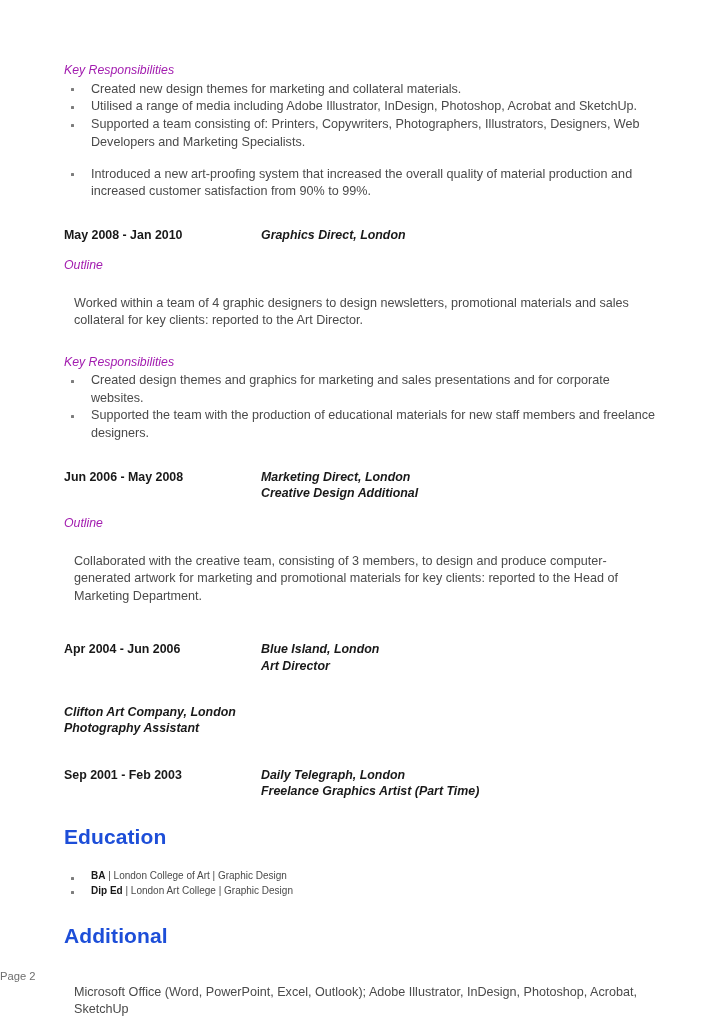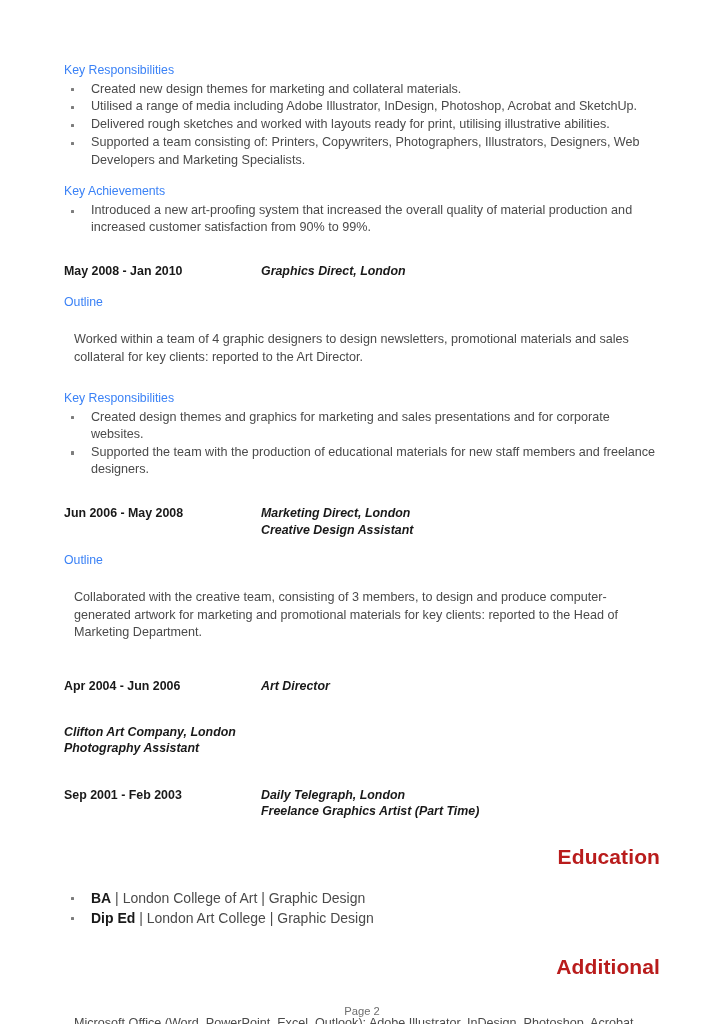--- a/index.html
+++ b/index.html
@@ -21,22 +21,23 @@
   }
   .content {
     position: absolute;
     left: 64px;
     top: 62px;
     width: 596px;
   }
 
   
   .label-italic {
+    font-style: italic;
     font-size: 12.3px;
-    color: #3b82f6;
+    color: #a21caf;
     line-height: 1.35;
     margin: 0 0 2px 0;
   }
   .para {
     font-size: 12.6px;
     line-height: 1.38;
     color: #4a4a4a;
     margin: 10px;
   }
 
@@ -85,38 +86,38 @@
     line-height: 1.32;
     color: #191919;
   }
   .job-org .title-line {
     display: block;
     font-style: italic;
   }
 
   
   .section-heading {
-    text-align: right;
+    text-align: left;
     font-size: 21px;
     font-weight: bold;
-    color: #b91c1c;
+    color: #1d4ed8;
     letter-spacing: 0.1px;
     margin: 0;
   }
 
   
   ul.edu-list {
     list-style: none;
     margin: 0;
     padding: 0;
   }
   ul.edu-list > li {
     position: relative;
     padding-left: 27px;
-    font-size: 14px;
+    font-size: 10px;
     line-height: 1.42;
     color: #4a4a4a;
   }
   ul.edu-list > li::before {
     content: "";
     position: absolute;
     left: 7px;
     top: 7.5px;
     width: 3.2px;
     height: 3.2px;
@@ -134,43 +135,40 @@
   .gap-lg { height: 20px; }
   .gap-xl { height: 26px; }
   .gap-xxl { height: 30px; }
 
   
   .footer {
     position: absolute;
     left: 0;
     right: 0;
     top: 970px;
-    text-align: center;
+    text-align: left;
     font-size: 11.2px;
     color: #6e6e6e;
-    margin-top: 35px;
   }
 </style>
 </head>
 <body>
 
 <div class="page">
   <div class="content">
 
     <div class="label-italic">Key Responsibilities</div>
     <ul class="bullets">
       <li>Created new design themes for marketing and collateral materials.</li>
       <li>Utilised a range of media including Adobe Illustrator, InDesign, Photoshop, Acrobat and SketchUp.</li>
-      <li>Delivered rough sketches and worked with layouts ready for print, utilising illustrative abilities.</li>
       <li>Supported a team consisting of: Printers, Copywriters, Photographers, Illustrators, Designers, Web Developers and Marketing Specialists.</li>
     </ul>
 
     <div class="gap-md"></div>
 
-    <div class="label-italic">Key Achievements</div>
     <ul class="bullets">
       <li>Introduced a new art-proofing system that increased the overall quality of material production and increased customer satisfaction from 90% to 99%.</li>
     </ul>
 
     <div class="gap-xl"></div>
 
     <div class="job-row">
       <div class="job-dates">May 2008 - Jan 2010</div>
       <div class="job-org">
         <span class="title-line">Graphics Direct, London</span>
@@ -190,35 +188,36 @@
       <li>Created design themes and graphics for marketing and sales presentations and for corporate websites.</li>
       <li>Supported the team with the production of educational materials for new staff members and freelance designers.</li>
     </ul>
 
     <div class="gap-xl"></div>
 
     <div class="job-row">
       <div class="job-dates">Jun 2006 - May 2008</div>
       <div class="job-org">
         <span class="title-line">Marketing Direct, London</span>
-        <span class="title-line">Creative Design Assistant</span>
+        <span class="title-line">Creative Design Additional</span>
       </div>
     </div>
 
     <div class="gap-md"></div>
 
     <div class="label-italic">Outline</div>
     <div class="gap-sm"></div>
     <p class="para">Collaborated with the creative team, consisting of 3 members, to design and produce computer-generated artwork for marketing and promotional materials for key clients: reported to the Head of Marketing Department.</p>
 
     <div class="gap-xl"></div>
 
     <div class="job-row">
       <div class="job-dates">Apr 2004 - Jun 2006</div>
       <div class="job-org">
+        <span class="title-line">Blue Island, London</span>
         <span class="title-line">Art Director</span>
       </div>
     </div>
 
     <div class="gap-xxl"></div>
 
     <div class="job-row">
       <div class="job-org">
         <span class="title-line">Clifton Art Company, London</span>
         <span class="title-line">Photography Assistant</span>

